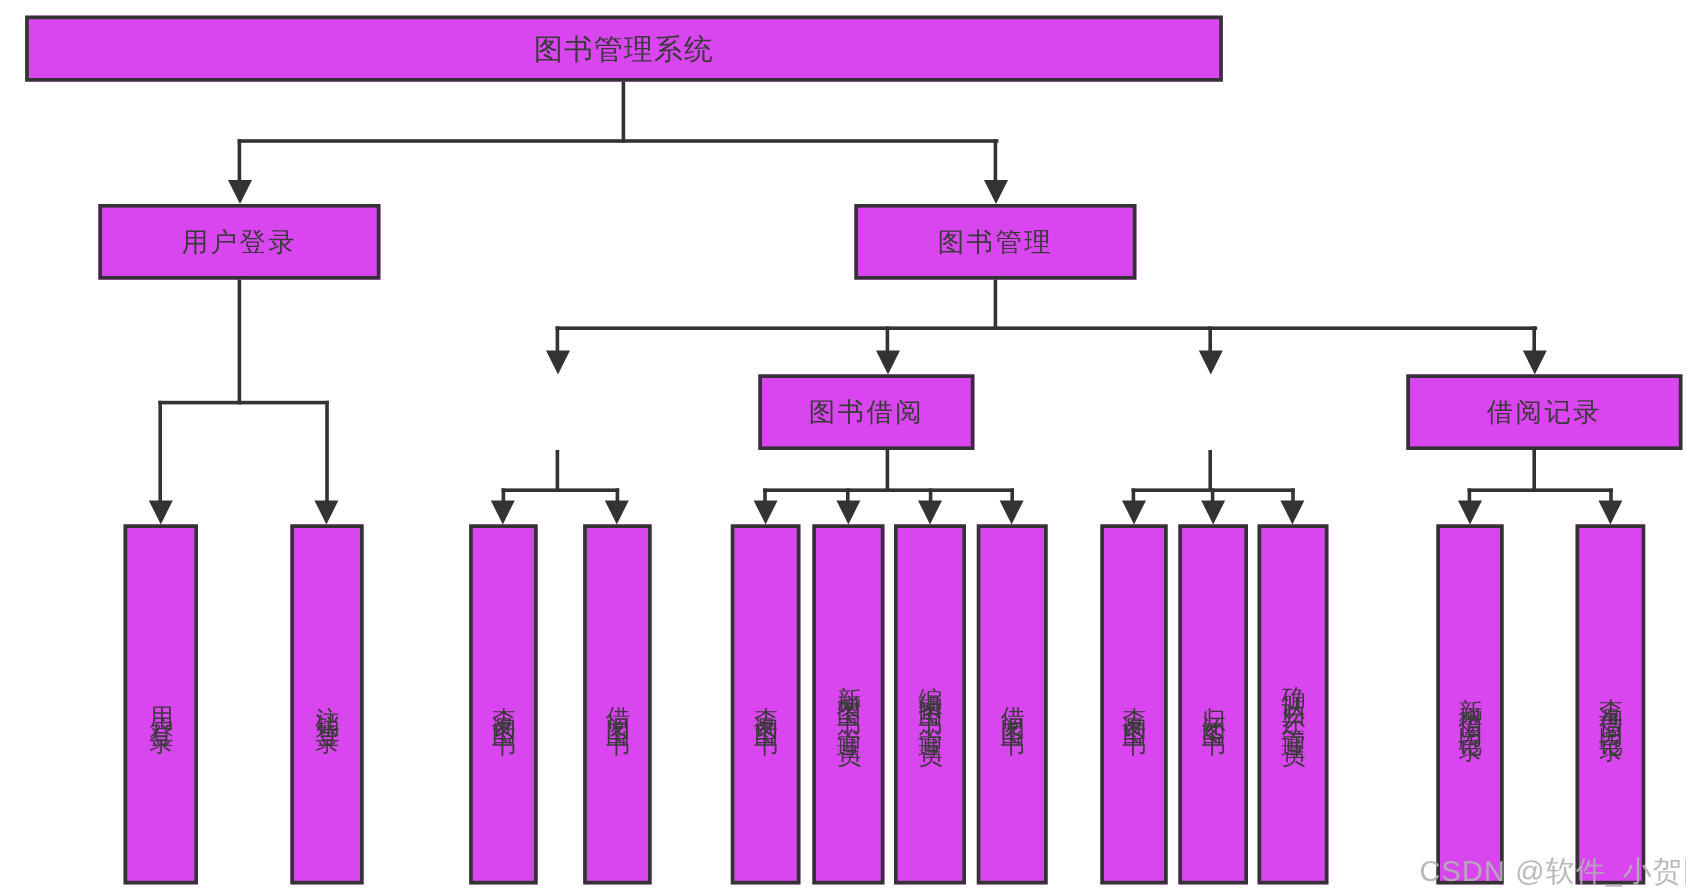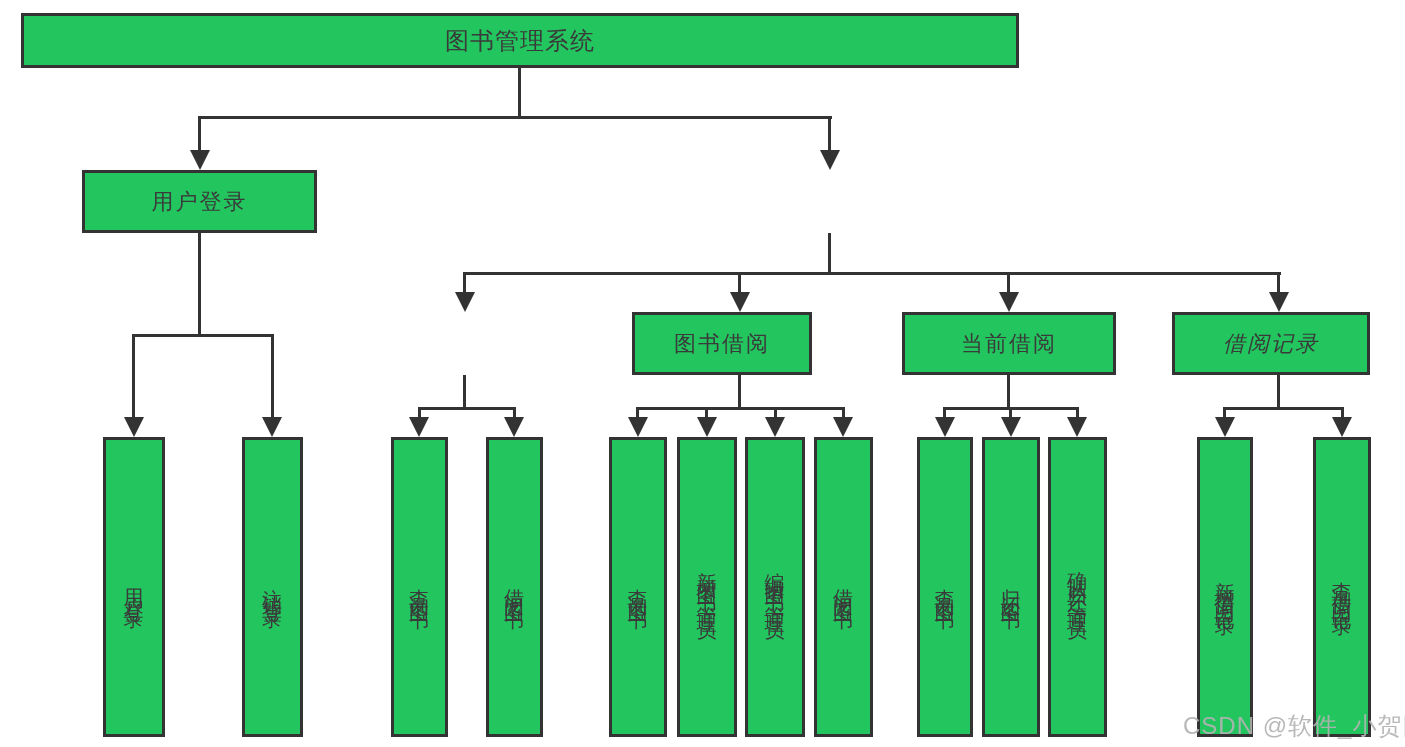--- a/index.html
+++ b/index.html
@@ -1,21 +1,21 @@
 <!DOCTYPE html>
 <html><head>
 <meta charset="utf-8">
 <style>
   html,body{margin:0;padding:0;background:#fff;}
   .canvas{
     position:relative;width:1405px;height:747px;background:#fff;overflow:hidden;
     font-family:"Liberation Sans","DejaVu Sans",sans-serif;color:#3a3a3a;
   }
   .node{
-    position:absolute;box-sizing:border-box;border:3px solid #333;background:#22c55e;
+    position:absolute;box-sizing:border-box;border:3px solid #333;background:#d946ef;
     display:flex;align-items:center;justify-content:center;text-align:center;
   }
   .root-node{height:55px;font-size:24px;letter-spacing:1px;}
   .hnode{height:63px;font-size:22px;letter-spacing:2px;}
   .leaf{
     top:437px;height:300px;font-size:20px;
     writing-mode:vertical-rl;text-orientation:mixed;letter-spacing:7px;line-height:1.1;
   }
   .vline{position:absolute;width:3px;background:#333;}
   .hline{position:absolute;height:3px;background:#333;}
@@ -37,42 +37,42 @@
   <div class="node root-node" style="left:21px;top:13px;width:998px;">图书管理系统</div>
 
   <div class="vline" style="left:518px;top:68px;height:51px;"></div>
   <div class="hline" style="left:198px;top:116px;width:634px;"></div>
   <div class="vline" style="left:198px;top:116px;height:40px;"></div>
   <div class="arrow" style="left:190px;top:150px;"></div>
   <div class="vline" style="left:828px;top:116px;height:40px;"></div>
   <div class="arrow" style="left:820px;top:150px;"></div>
 
   <div class="node hnode" style="left:82px;top:170px;width:235px;">用户登录</div>
+  <div class="node hnode" style="left:712px;top:170px;width:235px;">图书管理</div>
 
   <div class="vline" style="left:198px;top:233px;height:104px;"></div>
   <div class="hline" style="left:132px;top:334px;width:142px;"></div>
   <div class="vline" style="left:132px;top:334px;height:87px;"></div>
   <div class="arrow" style="left:124px;top:417px;"></div>
   <div class="vline" style="left:271px;top:334px;height:87px;"></div>
   <div class="arrow" style="left:262px;top:417px;"></div>
 
   <div class="vline" style="left:828px;top:233px;height:41px;"></div>
   <div class="hline" style="left:463px;top:272px;width:818px;"></div>
   <div class="vline" style="left:463px;top:272px;height:24px;"></div>
   <div class="arrow" style="left:455px;top:292px;"></div>
   <div class="vline" style="left:738px;top:272px;height:24px;"></div>
   <div class="arrow" style="left:730px;top:292px;"></div>
   <div class="vline" style="left:1007px;top:272px;height:24px;"></div>
   <div class="arrow" style="left:999px;top:292px;"></div>
   <div class="vline" style="left:1277px;top:272px;height:24px;"></div>
   <div class="arrow" style="left:1269px;top:292px;"></div>
 
   <div class="node hnode" style="left:632px;top:312px;width:180px;">图书借阅</div>
-  <div class="node hnode" style="left:902px;top:312px;width:214px;">当前借阅</div>
-  <div class="node hnode" style="left:1172px;top:312px;width:198px;font-style:italic;">借阅记录</div>
+  <div class="node hnode" style="left:1172px;top:312px;width:230px;">借阅记录</div>
 
   <div class="vline" style="left:463px;top:375px;height:34px;"></div>
   <div class="hline" style="left:418px;top:407px;width:98px;"></div>
   <div class="vline" style="left:418px;top:407px;height:16px;"></div>
   <div class="arrow" style="left:409px;top:417px;"></div>
   <div class="vline" style="left:513px;top:407px;height:16px;"></div>
   <div class="arrow" style="left:504px;top:417px;"></div>
 
   <div class="vline" style="left:738px;top:375px;height:34px;"></div>
   <div class="hline" style="left:636px;top:407px;width:209px;"></div>

